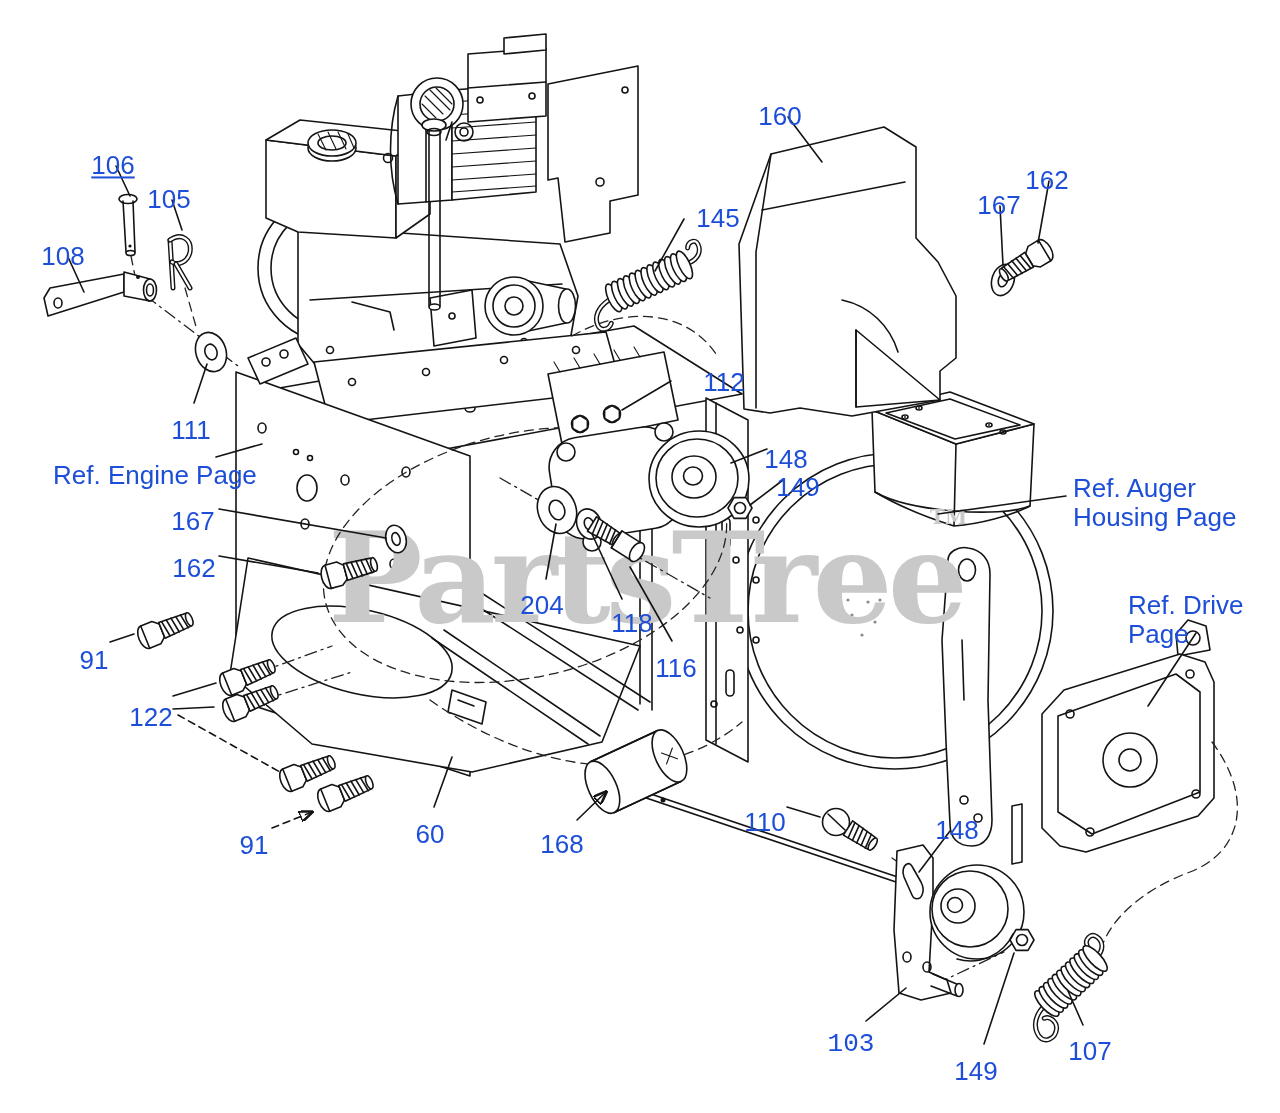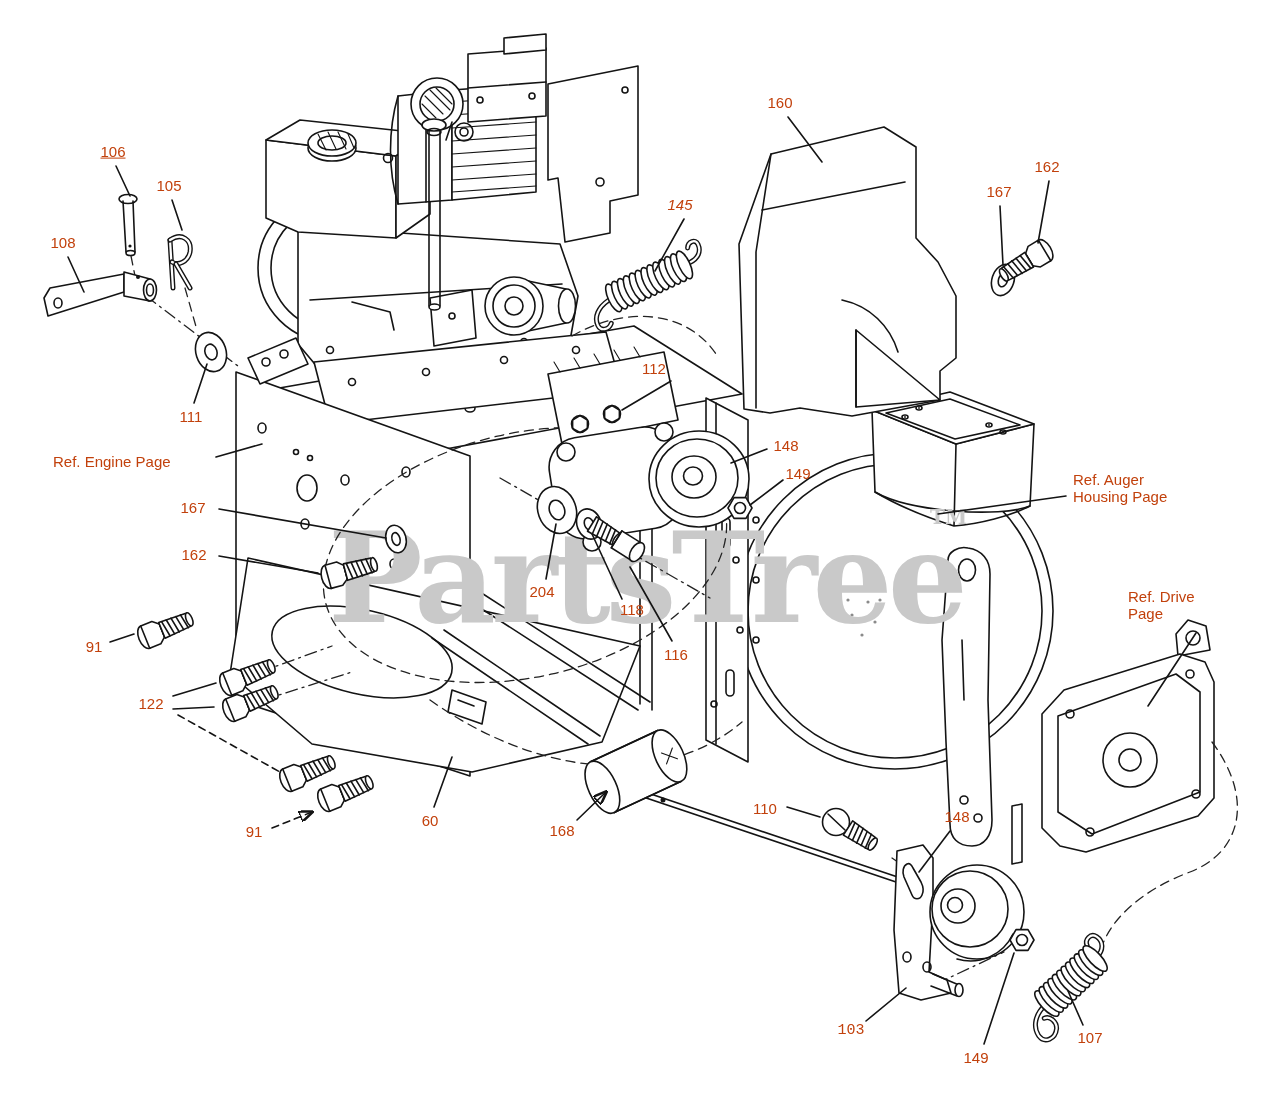--- a/index.html
+++ b/index.html
@@ -13,22 +13,22 @@
   #art .spk{fill:#8a8a8a;stroke:none;}
   #art .thin{stroke-width:1.1;}
   #art .dash{stroke-dasharray:9 6;stroke-width:1.3;stroke:#222;}
   #art .dashdot{stroke-dasharray:12 5 2 5;stroke-width:1.3;stroke:#222;}
   #art .wire{stroke-width:5;}
   #art .wirecore{stroke:#fff;stroke-width:2.2;}
   #art .rod{stroke-width:7;}
   #art .rodcore{stroke:#fff;stroke-width:3.6;}
   #art text.wm{fill:#c9c9c9;stroke:none;font-family:"DejaVu Serif",serif;font-weight:bold;}
   #labels{position:absolute;left:0;top:0;width:100%;height:100%;pointer-events:none;}
-  .lbl{position:absolute;font-size:15px;line-height:1.12;color:#c2410c;white-space:pre-line;
-       transform:translate(-50%,-50%);text-align:center;}
+  .lbl{position:absolute;font-size:26px;line-height:1.12;color:#1d4ed8;white-space:pre-line;
+       transform:translate(-50%,-50%);text-align:center;margin-top:14px;}
   .lbl.left{transform:translate(0,-50%);text-align:left;}
 </style>
 </head>
 <body>
 
 <div id="stage">
 
 <svg id="art" viewBox="0 0 1280 1113">
   <defs>
     <marker id="arr" markerWidth="9" markerHeight="7" refX="8" refY="3.5" orient="auto">
@@ -430,25 +430,25 @@
       <div class="lbl" style="left: 63px; top: 243px;">108</div>
       <div class="lbl" style="left: 191px; top: 417px;">111</div>
       <div class="lbl left" style="left: 53px; top: 462px;">Ref. Engine Page</div>
       <div class="lbl" style="left: 193px; top: 508px;">167</div>
       <div class="lbl" style="left: 194px; top: 555px;">162</div>
       <div class="lbl" style="left: 94px; top: 647px;">91</div>
       <div class="lbl" style="left: 151px; top: 704px;">122</div>
       <div class="lbl" style="left: 254px; top: 832px;">91</div>
       <div class="lbl" style="left: 430px; top: 821px;">60</div>
       <div class="lbl" style="left: 562px; top: 831px;">168</div>
-      <div class="lbl" style="left: 680px; top: 205px; font-style: italic;">145</div>
+      <div class="lbl" style="left: 718px; top: 205px;">145</div>
       <div class="lbl" style="left: 780px; top: 103px;">160</div>
       <div class="lbl" style="left: 999px; top: 192px;">167</div>
       <div class="lbl" style="left: 1047px; top: 167px;">162</div>
-      <div class="lbl" style="left: 654px; top: 369px;">112</div>
+      <div class="lbl" style="left: 724px; top: 369px;">112</div>
       <div class="lbl" style="left: 786px; top: 446px;">148</div>
       <div class="lbl" style="left: 798px; top: 474px;">149</div>
       <div class="lbl left" style="left: 1073px; top: 489px;">Ref. Auger
 Housing Page</div>
       <div class="lbl" style="left: 542px; top: 592px;">204</div>
       <div class="lbl" style="left: 632px; top: 610px;">118</div>
       <div class="lbl" style="left: 676px; top: 655px;">116</div>
       <div class="lbl left" style="left: 1128px; top: 606px;">Ref. Drive
 Page</div>
       <div class="lbl" style="left: 765px; top: 809px; text-align: right;">110</div>

